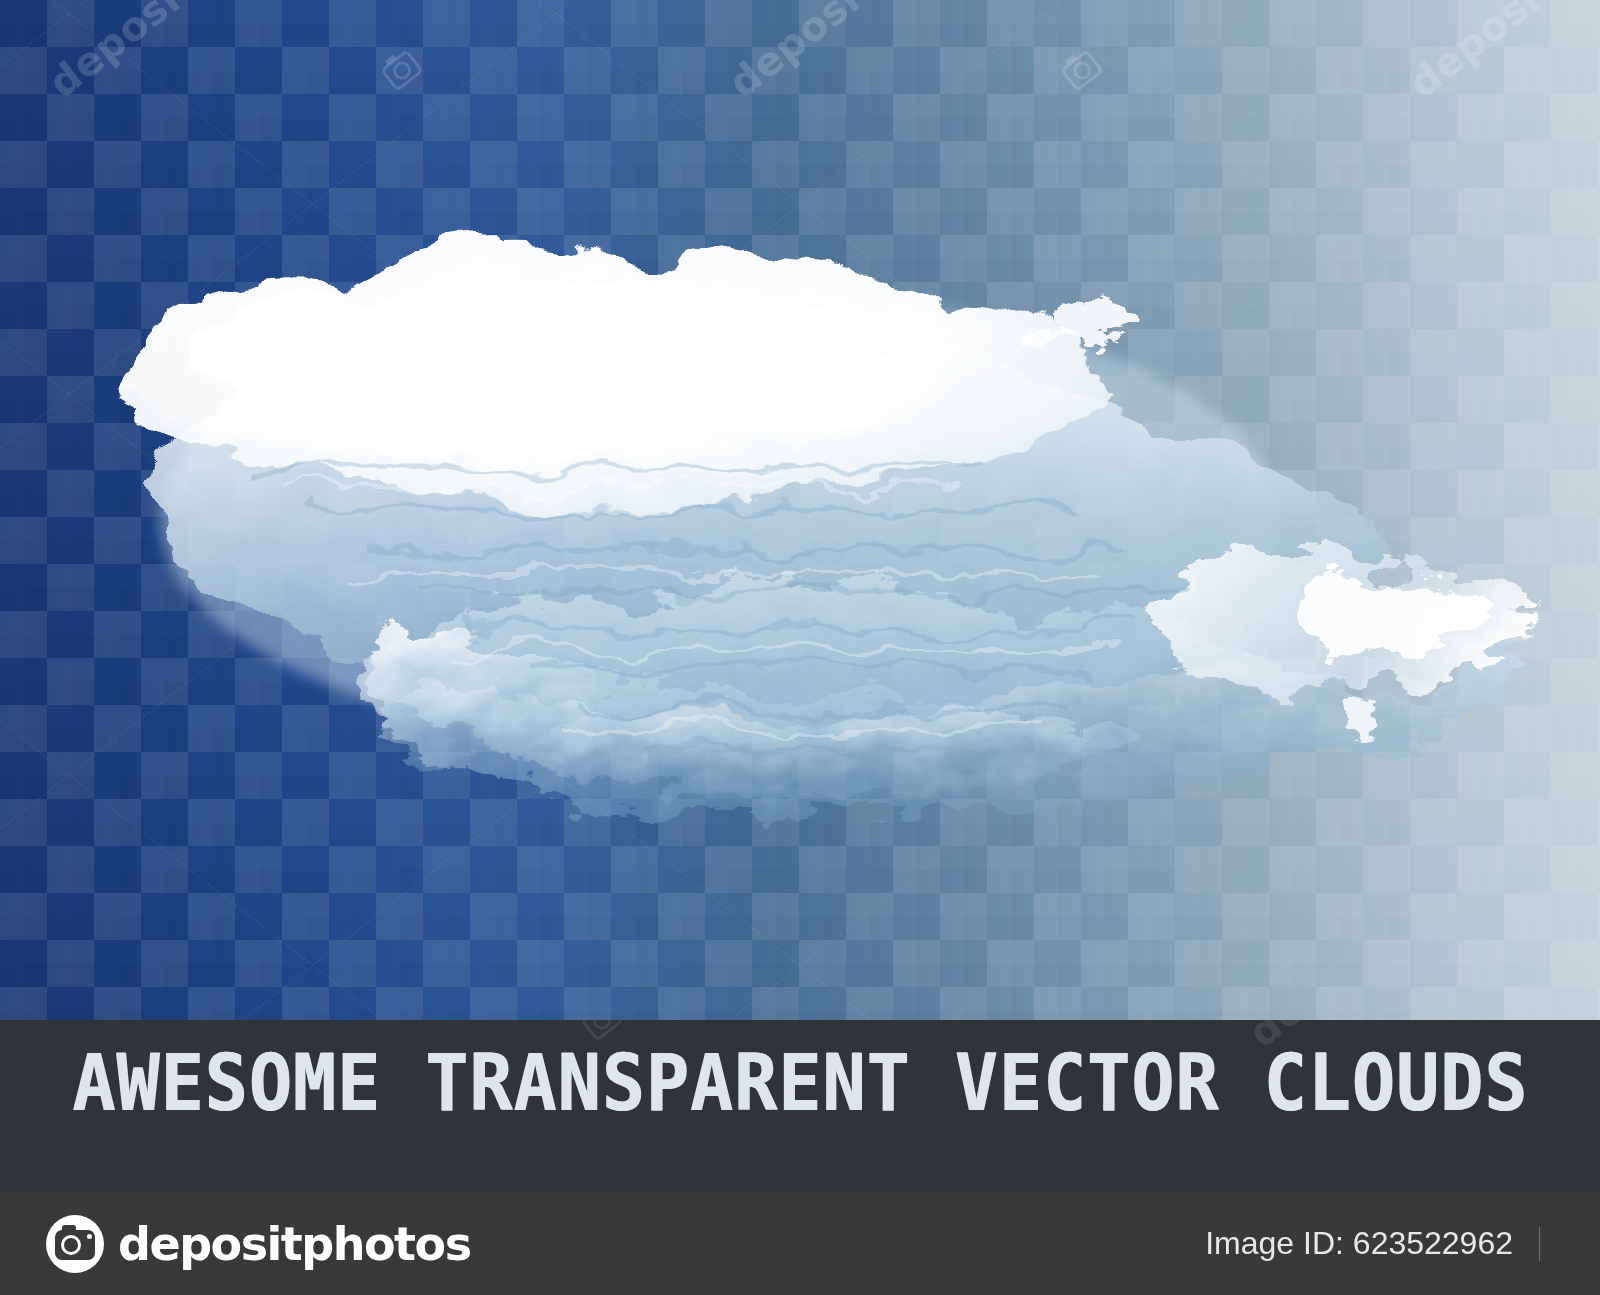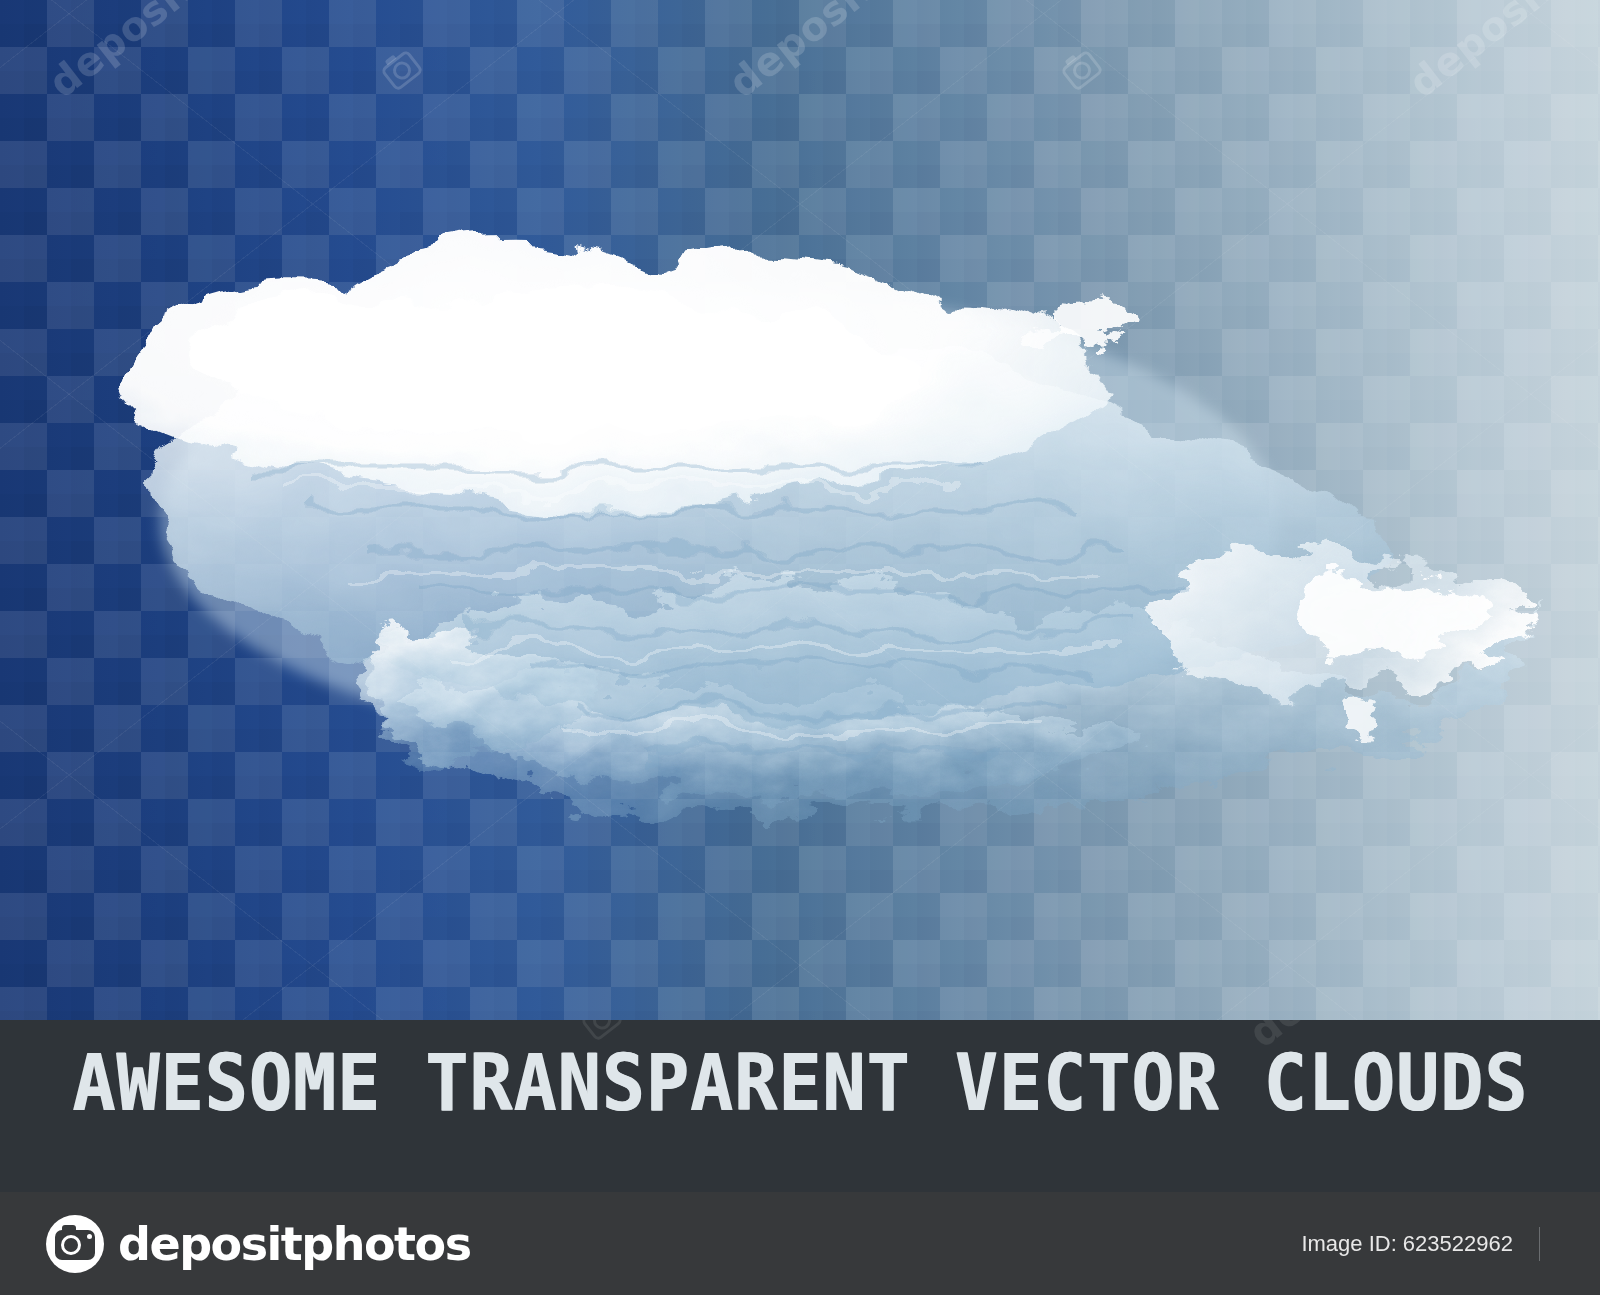--- a/index.html
+++ b/index.html
@@ -155,21 +155,21 @@
     width:5px;height:5px;border-radius:50%;background:#fff;
   }
   .logo-text{
     color:#fff; font-size:46px; font-weight:700;
     letter-spacing:-1.5px;
     font-family:"DejaVu Sans", sans-serif;
   }
   .meta{
     margin-left:auto; margin-right:60px;
     display:flex; align-items:center; gap:26px;
-    color:#e8e8e8; font-size:22px;
+    color:#e8e8e8; font-size:32px;
     font-family:"Liberation Sans", sans-serif;
     justify-content:center;
   }
   .meta .sep{
     width:1px; height:34px; background:#6a6d70; display:block;
   }
 </style>
 </head>
 <body>
 

